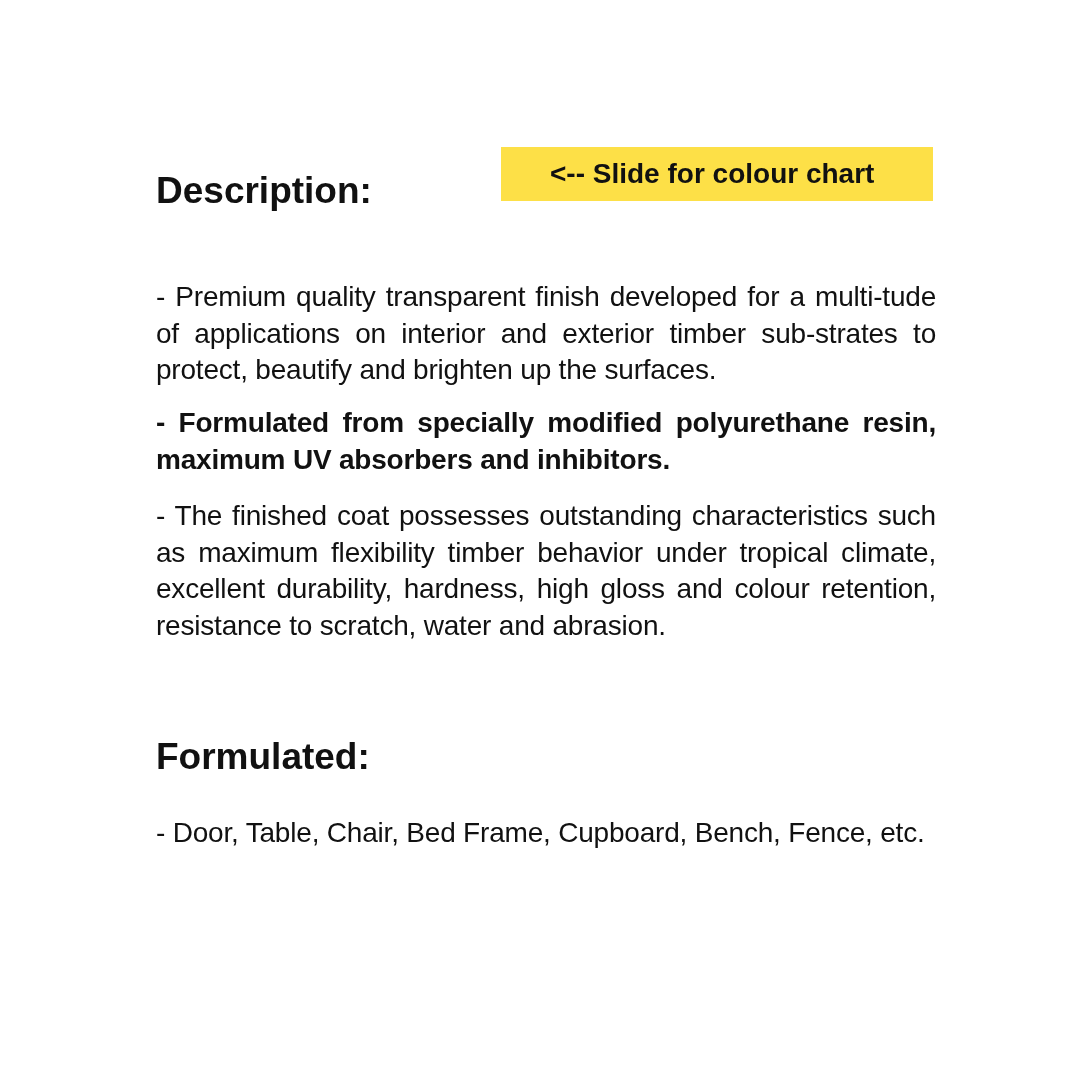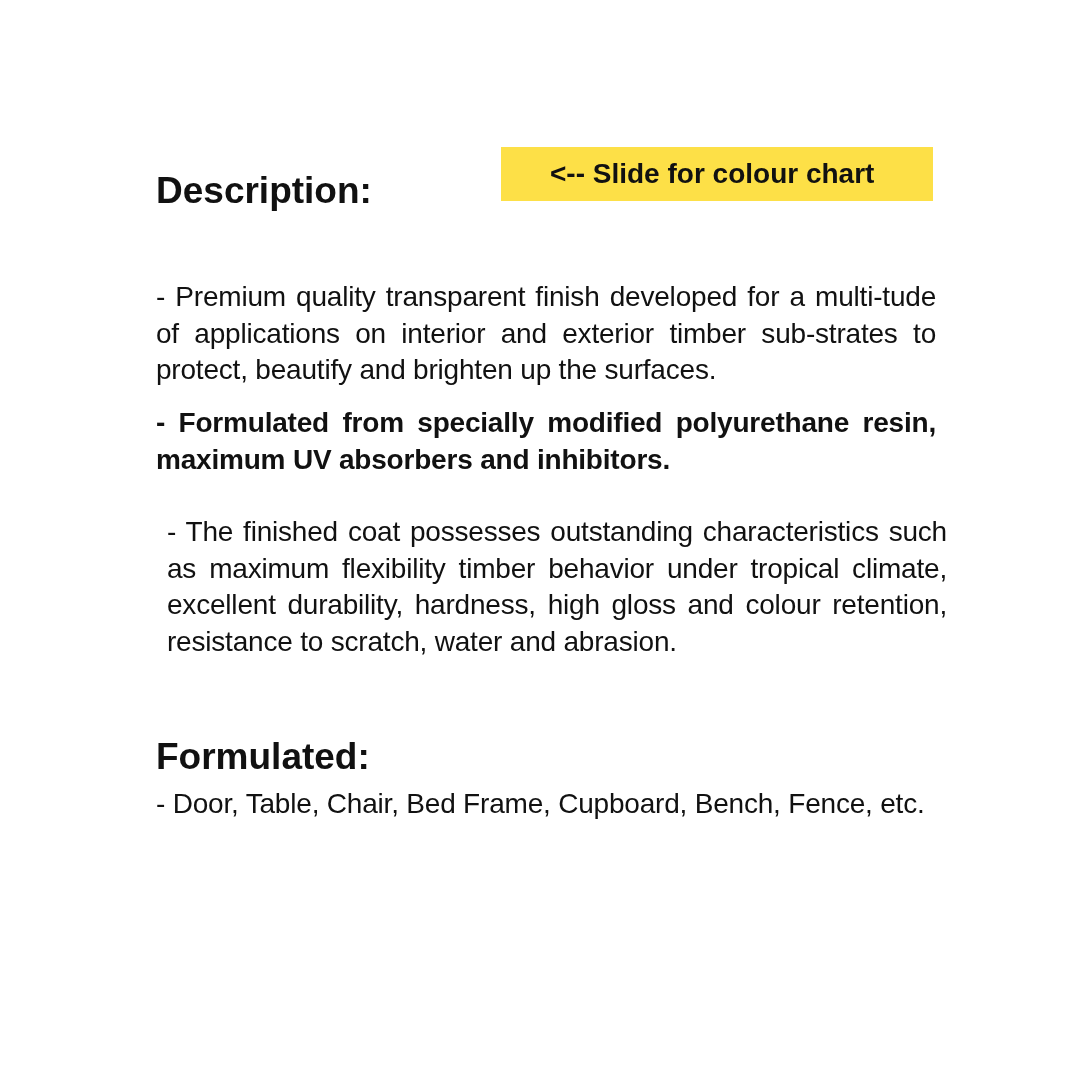--- a/index.html
+++ b/index.html
@@ -19,22 +19,22 @@
     }
     .h-desc { top: 170px; }
     .h-app { top: 736px; }
     .para {
       position: absolute; left: 156px; width: 780px; margin: 0;
       font-size: 28px; line-height: 36.5px; text-align: justify;
       text-align-last: left; letter-spacing: -0.2px;
     }
     .p1 { top: 244px; margin-top: 35px; }
     .p2 { top: 405px; font-weight: bold; }
-    .p3 { top: 514px; margin-left: 11px; }
-    .p4 { top: 786px; }
+    .p3 { top: 498px; }
+    .p4 { top: 815px; }
   </style>
 </head>
 <body>
 
 <div class="banner">
   <span>&lt;-- Slide for colour chart</span>
 </div>
 
 <h2 class="heading h-desc">Description:</h2>
 <p class="para p1">- Premium quality transparent finish developed for a multi-tude of applications on interior and exterior timber sub-strates to protect, beautify and brighten up the surfaces.</p>

